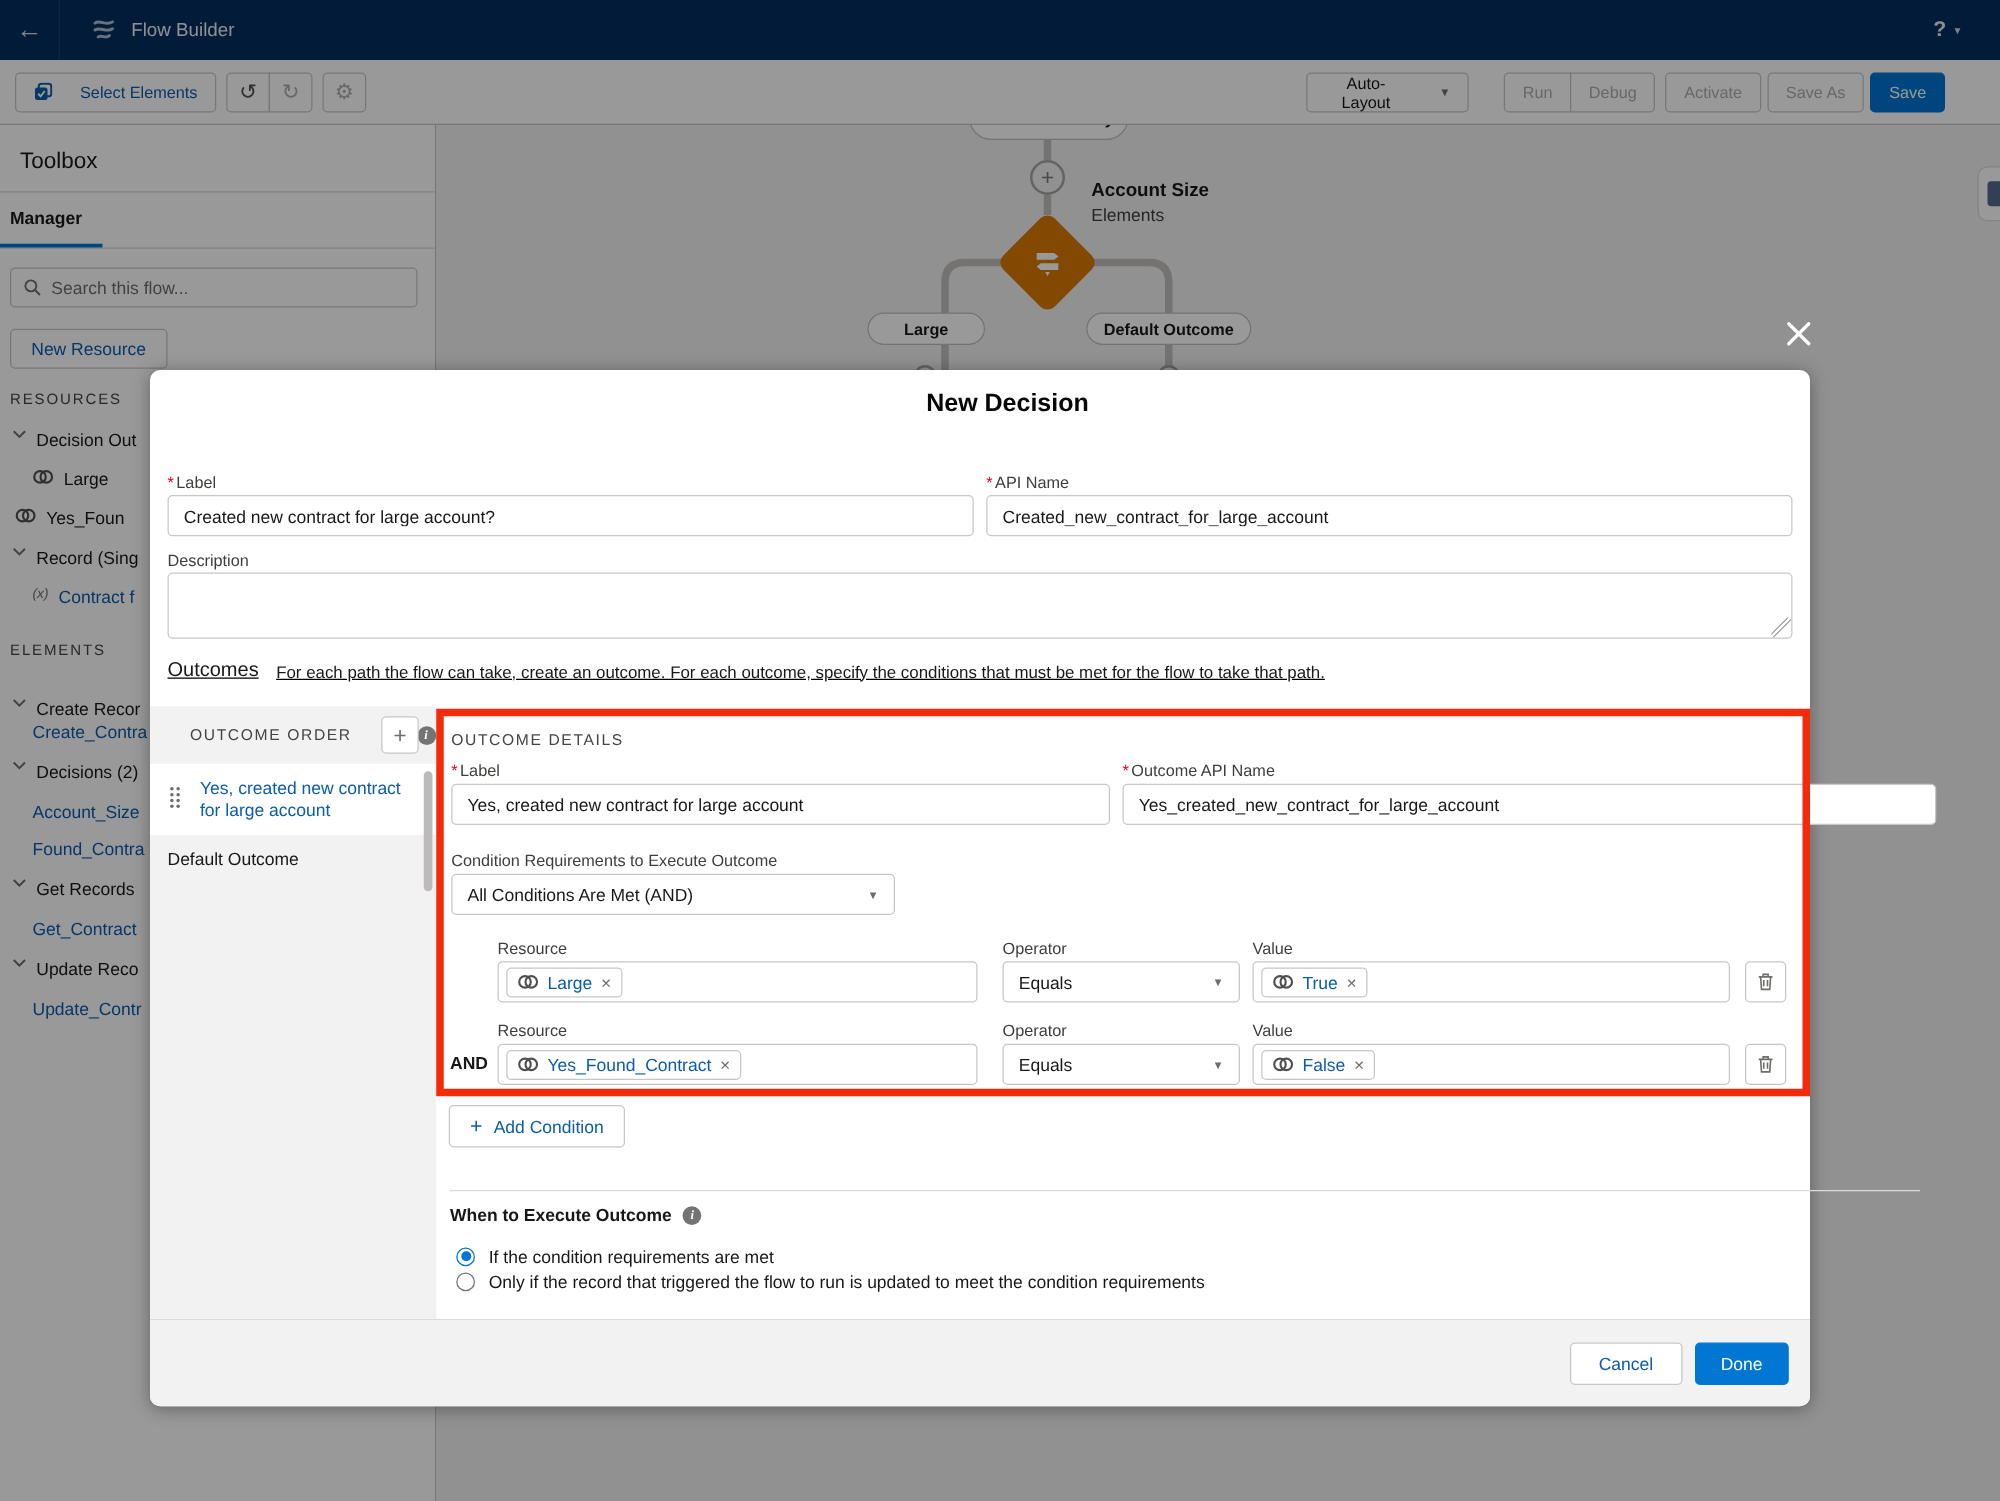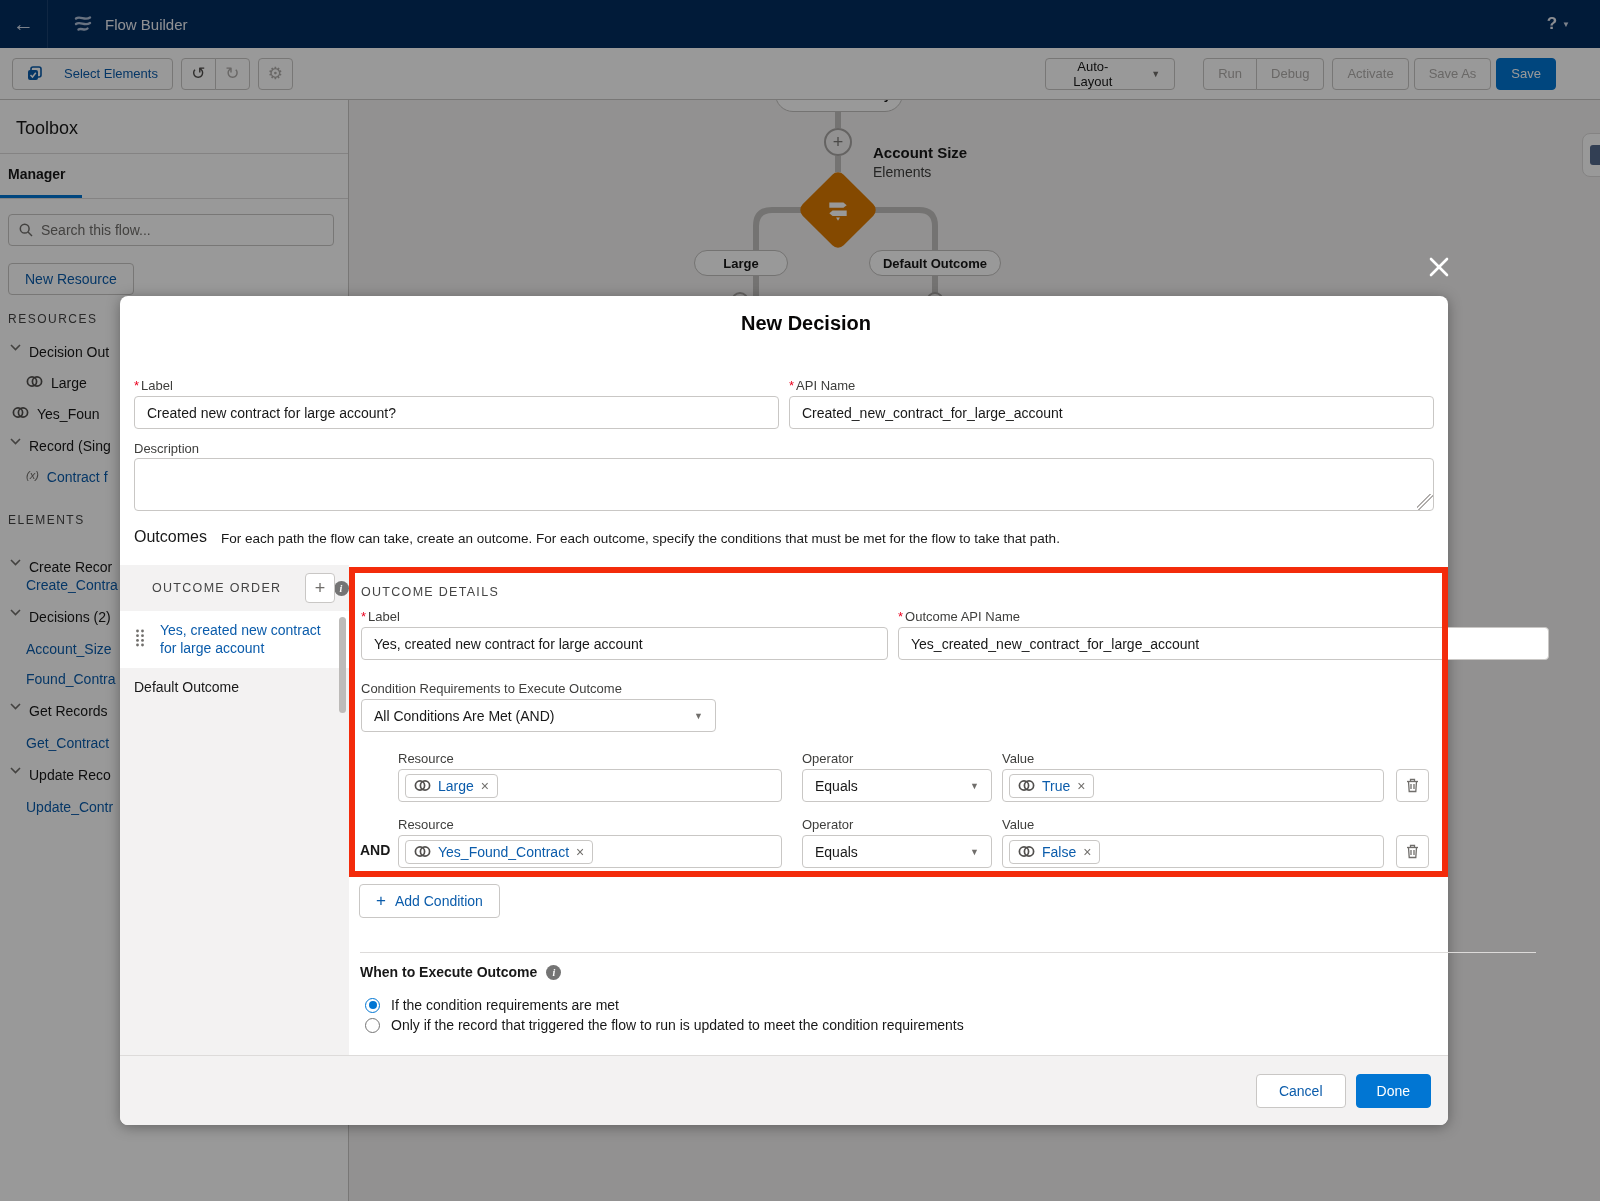--- a/index.html
+++ b/index.html
@@ -67,21 +67,21 @@
   
   .modal { position:absolute; left:120px; top:296px; width:1328px; height:829px; background:#fff; border-radius:8px; z-index:100; box-shadow:0 2px 14px rgba(0,0,0,.35); }
   .modal-close { position:absolute; left:1424px; top:252px; width:30px; height:30px; z-index:110; background:none; border:none; cursor:pointer; display:flex; align-items:center; justify-content:center; }
   .m-title { position:absolute; top:16px; left:0; right:0; text-align:center; font-size:20px; color:#080707;padding-left:44px; }
   .f-label { position:absolute; font-size:13px; color:#3e3e3c; }
   .req { color:#ea001e; margin-right:2px; }
   .t-input { position:absolute; height:33px; border:1px solid #c9c7c5; border-radius:4px; background:#fff; font-size:14px; font-family:inherit; color:#181818; padding:0 12px; outline:none; }
   .t-area { position:absolute; left:14px; top:162px; width:1300px; height:53px; border:1px solid #c9c7c5; border-radius:4px; background:
       linear-gradient(135deg, transparent 0 9px, #b0adab 9px 10px, transparent 10px 12px, #b0adab 12px 13px, transparent 13px) no-repeat bottom right / 16px 16px, #fff;
     font-family:inherit; font-size:14px; padding:6px 10px; outline:none; resize:none; }
-  .outcomes-row { position:absolute; left:14px; top:232px; display:flex; align-items:flex-end; gap:14px; }
+  .outcomes-row { position:absolute; left:14px; top:232px; display:flex; align-items:center; gap:14px;text-decoration:underline; }
   .outcomes-row .h { font-size:16px; color:#181818; }
   .outcomes-row .d { font-size:13.5px; color:#181818; }
 
   .order-panel { position:absolute; left:0; top:269px; width:229px; height:490px; background:#f3f2f2; }
   .order-head { position:relative; height:46px; display:flex; align-items:center; padding-left:32px; gap:8px; font-size:12.5px; letter-spacing:1.3px; color:#444;justify-content:space-between; }
   .info-ic { width:15px; height:15px; border-radius:50%; background:#747474; color:#fff; font-size:10px; font-weight:bold; display:inline-flex; align-items:center; justify-content:center; font-family:"Liberation Serif", serif; font-style:italic; }
   .order-plus { position:absolute; right:14px; top:8px; width:30px; height:30px; background:#fff; border:1px solid #c9c7c5; border-radius:4px; color:#706e6b; font-size:18px; display:flex; align-items:center; justify-content:center; cursor:pointer; }
   .order-item-active { position:relative; background:#fff; padding:11px 26px 11px 40px; font-size:14px; color:#0b5cab; line-height:1.25; cursor:pointer; }
   .order-item-active .drag { position:absolute; left:15px; top:18px; }
   .order-item-default { padding:11px 14px; font-size:14px; color:#181818; cursor:pointer; }

